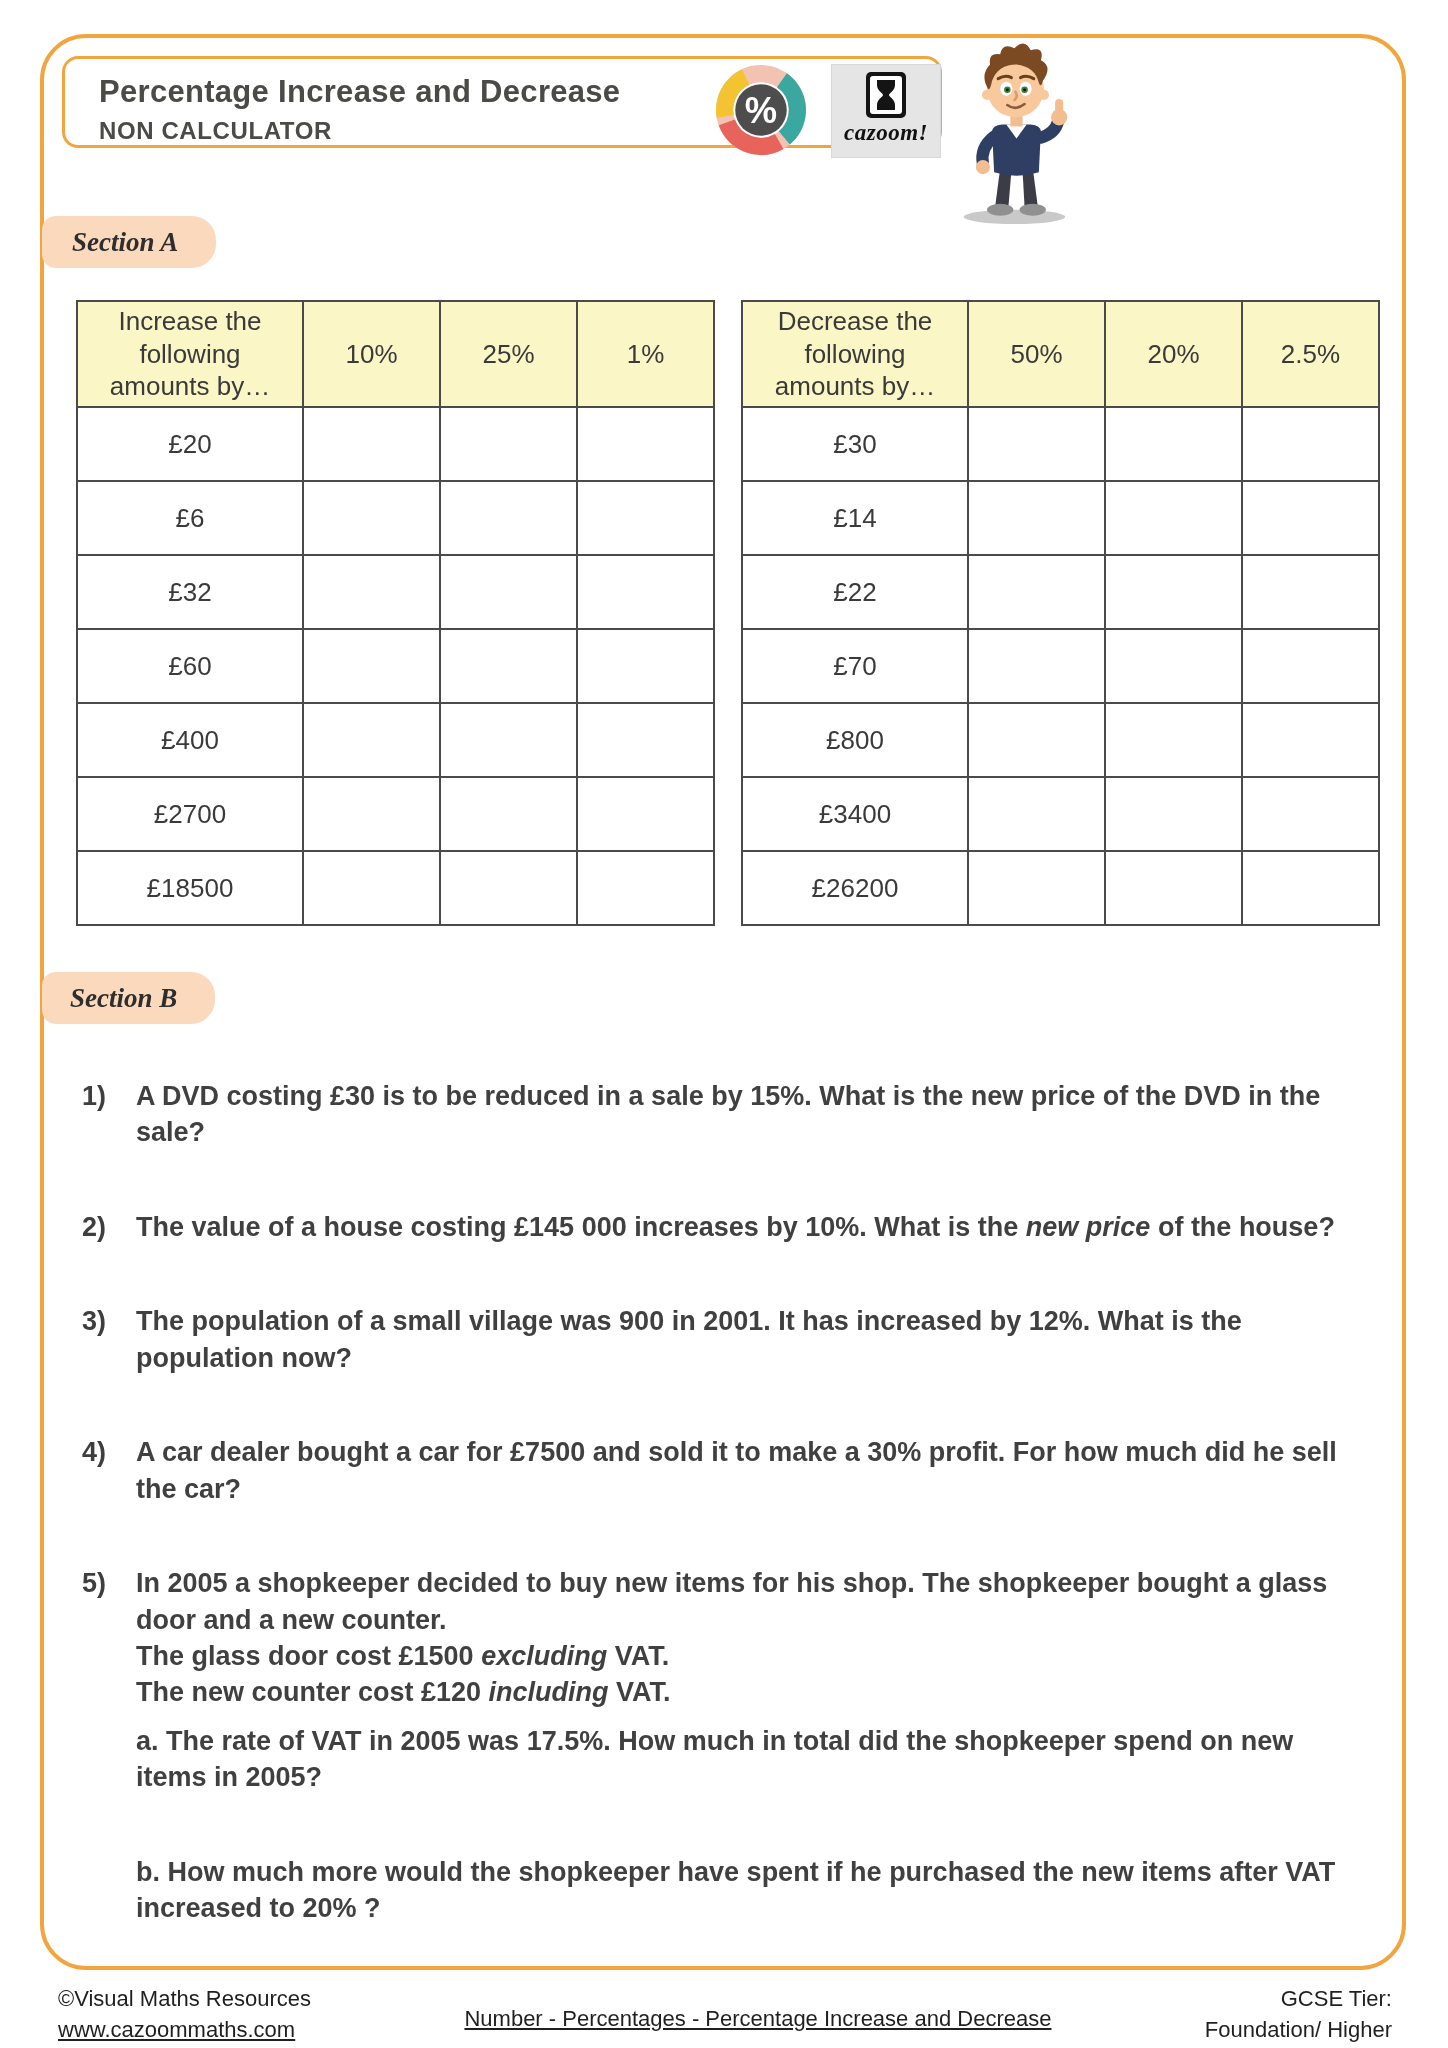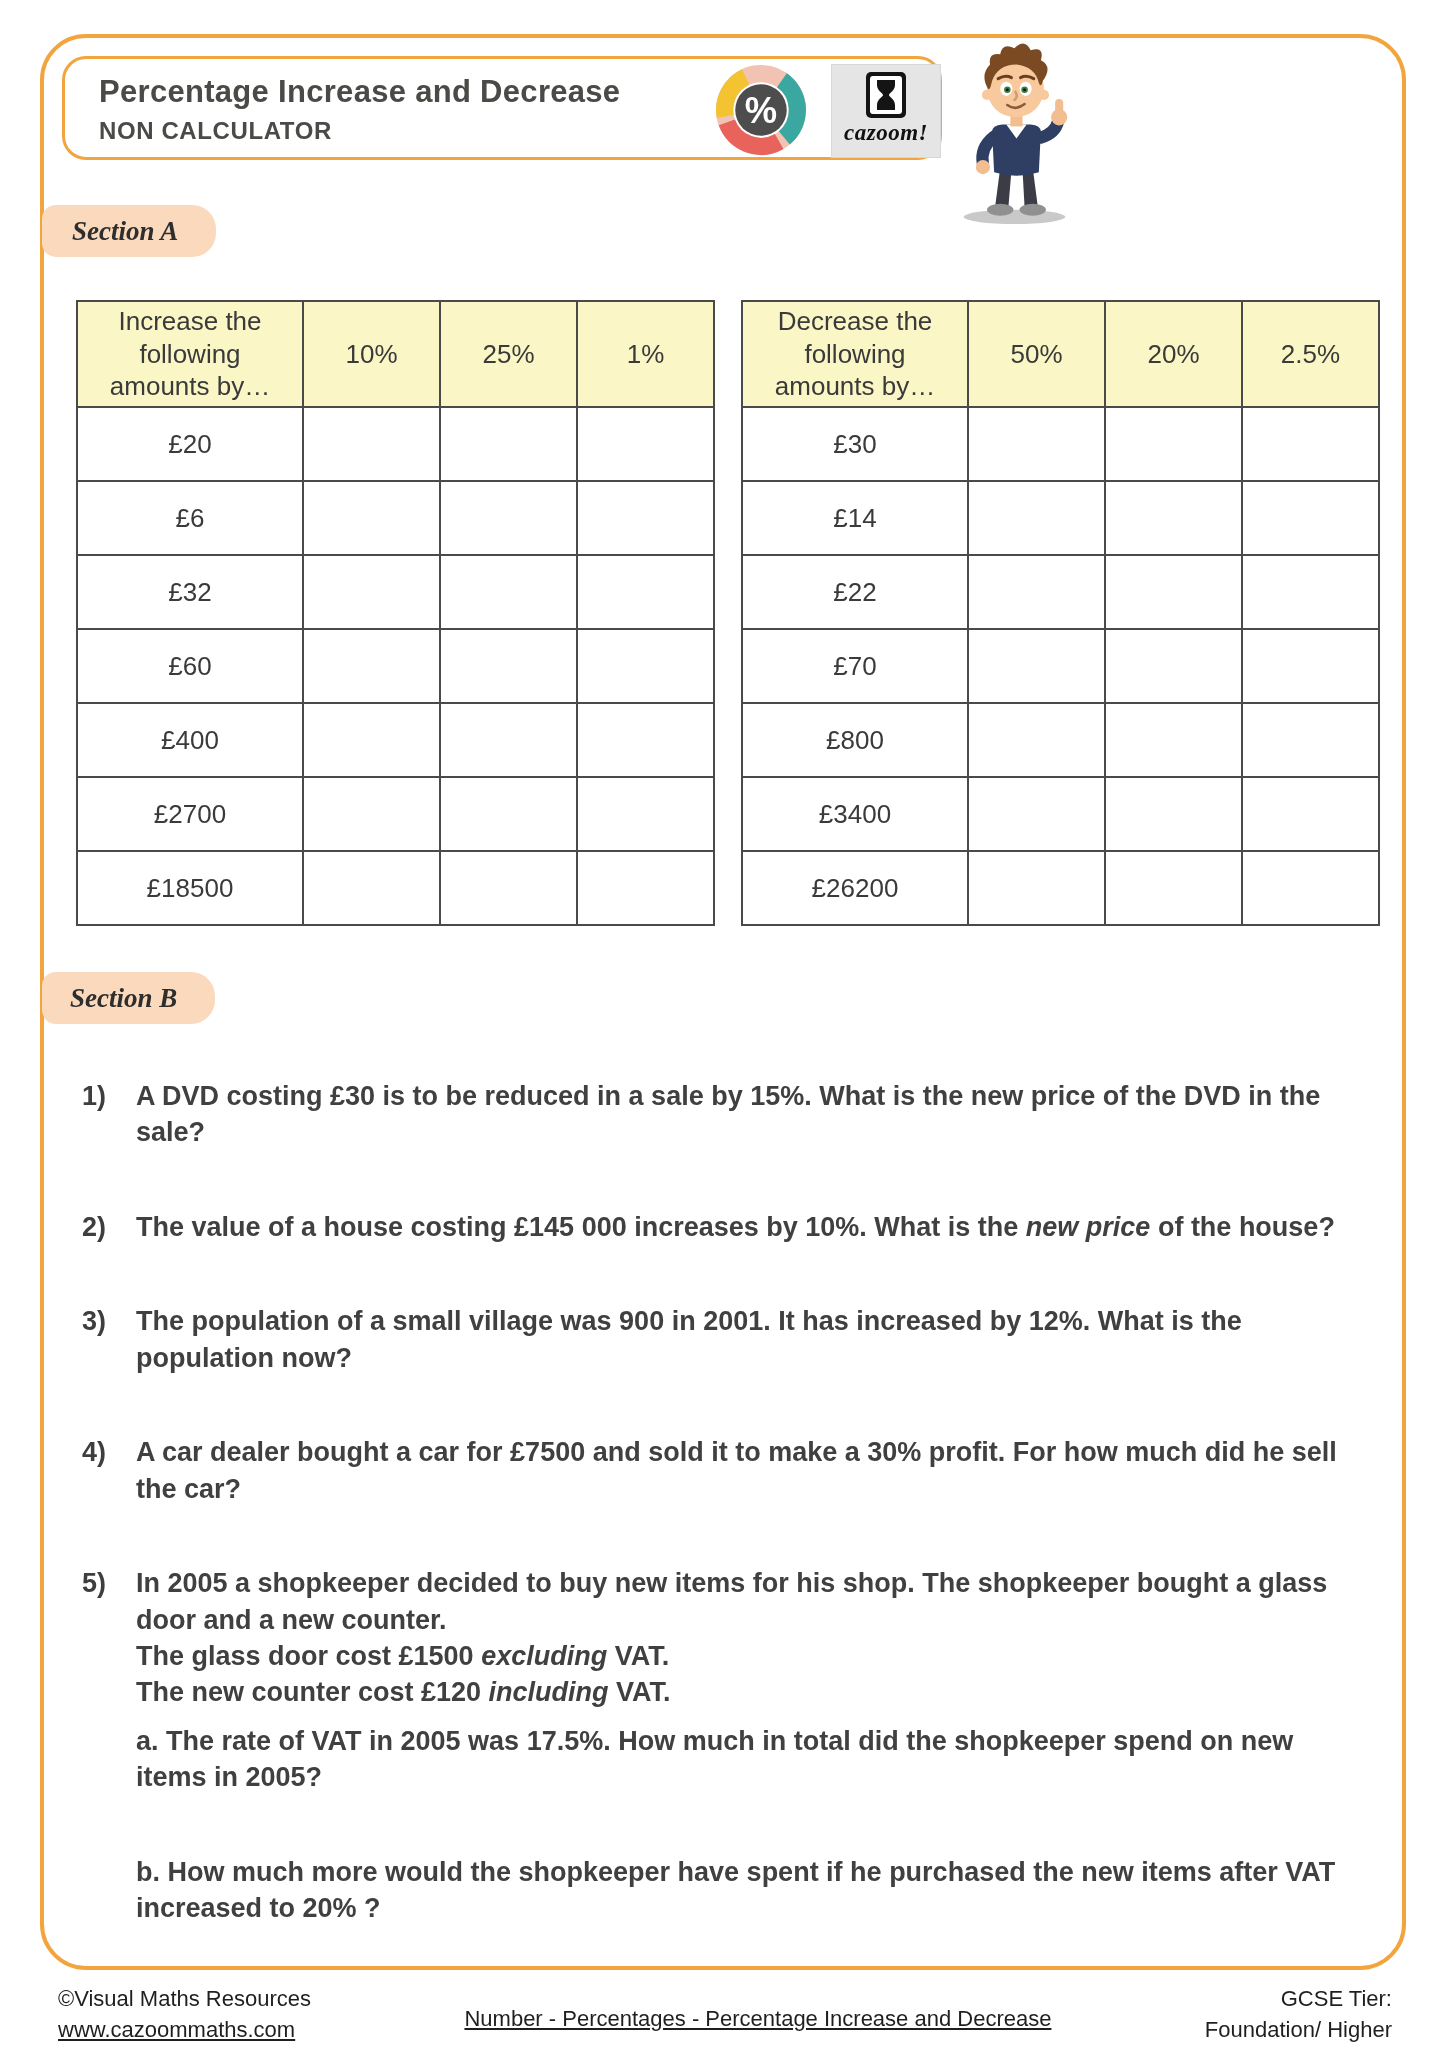--- a/index.html
+++ b/index.html
@@ -15,23 +15,23 @@
   .frame {
     position:absolute; left:40px; top:34px;
     width:1366px; height:1936px;
     border:4px solid var(--frame,#F2A53F);
     border-radius:46px;
     background:#fff;
   }
 
   .header-box {
     position:absolute; left:62px; top:56px;
-    width:880px; height:104px;
+    width:880px; height:92px;
     border:3px solid var(--frame,#F2A53F);
-    border-radius:24px; background:#fff;
+    border-radius:16px; background:#fff;
   }
   .titles { position:absolute; left:34px; top:15px; }
   .title { font-size:31px; font-weight:bold; color:var(--title-text,#4A4A47); letter-spacing:0.3px; }
   .subtitle { font-size:24px; font-weight:bold; color:var(--title-text,#4A4A47); margin-top:7px; letter-spacing:0.6px; }
 
   .donut { position:absolute; left:648px; top:3px; width:96px; height:96px; }
   .donut .arc-base  { fill:none; stroke:var(--donut-base,#F2C3B2); stroke-width:17; }
   .donut .arc-yellow{ fill:none; stroke:var(--donut-yellow,#F4C331); stroke-width:17; }
   .donut .arc-coral { fill:none; stroke:var(--donut-coral,#E8635C); stroke-width:17; }
   .donut .arc-teal  { fill:none; stroke:var(--donut-teal,#3AA8A0); stroke-width:17; }
@@ -56,21 +56,21 @@
   .section-label {
     position:absolute; left:42px; height:52px;
     background:var(--section-bg,#FBD9BC);
     border-radius:14px 24px 24px 14px;
     display:flex; align-items:center;
     padding:0 38px 0 28px;
     font-family:"Liberation Serif", serif;
     font-style:italic; font-weight:bold;
     font-size:27px; color:#2E2E2E;
   }
-  .sec-a { top:205px;padding-left:30px; }
+  .sec-a { top:216px;padding-left:30px; }
   .sec-b { top:972px; }
 
   .tables {
     position:absolute; left:76px; top:300px; width:1304px;
     display:flex; justify-content:space-between;
   }
   table.ptable { border-collapse:collapse; background:#fff; }
   .ptable th, .ptable td {
     border:2px solid #4A4A4A; text-align:center; vertical-align:middle;
     color:#3A3A3A;

